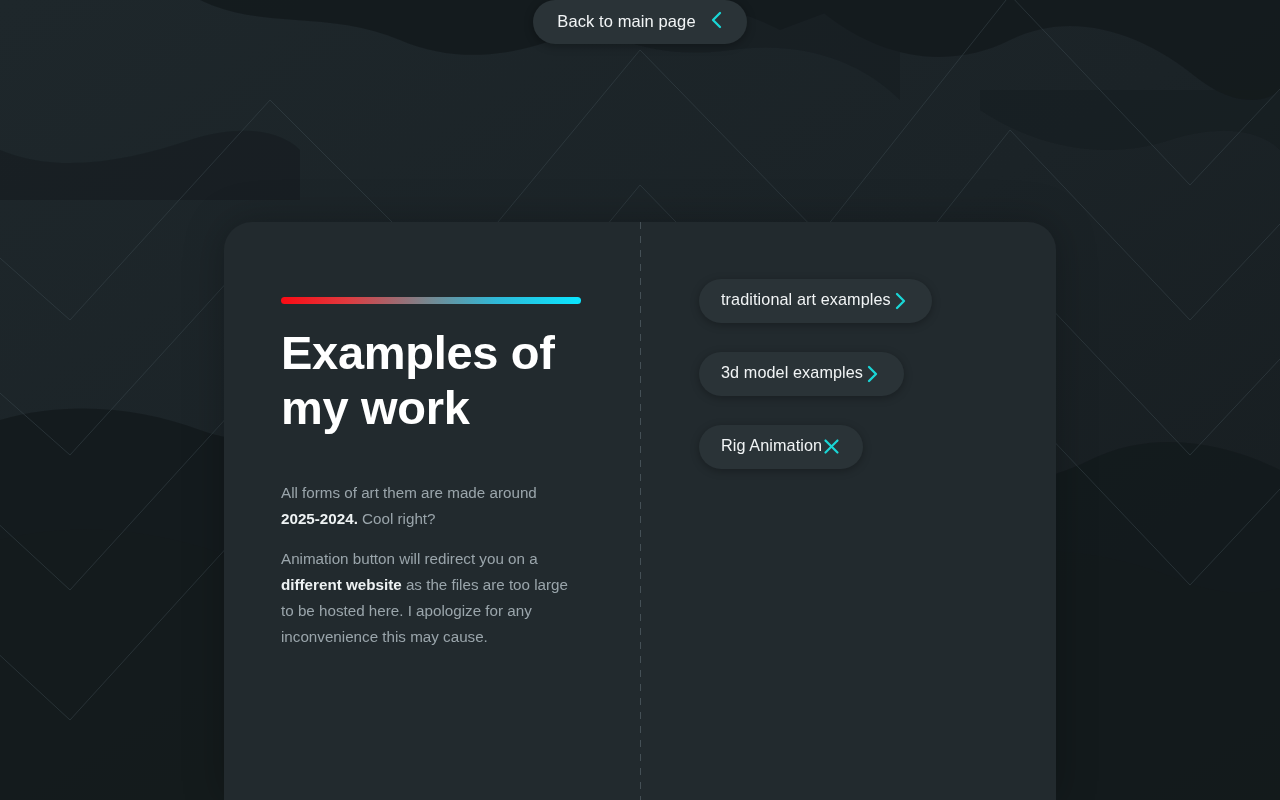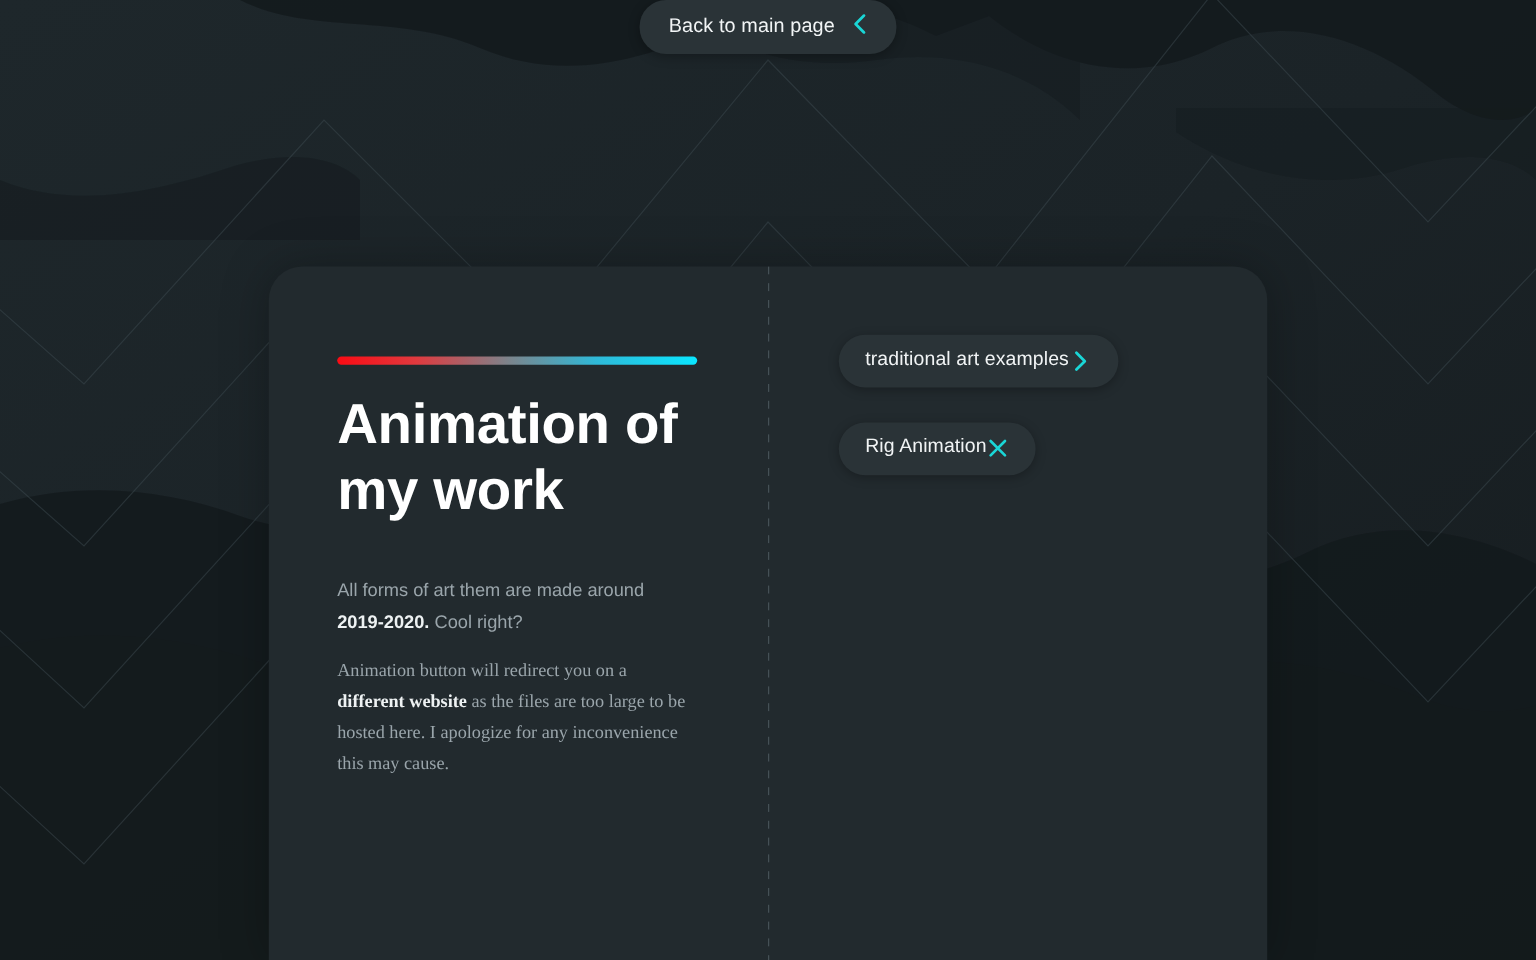--- a/index.html
+++ b/index.html
@@ -121,21 +121,21 @@
   .body-copy {
     position: absolute;
     left: 57px;
     top: 258px;
     width: 295px;
     color: #9aa5ab;
     font-size: 15.2px;
     line-height: 26px;
   }
   .body-copy p { margin-bottom: 14px; }
-  .body-copy p:last-child { margin-bottom: 0; font-family: Liberation Serif, serif; }
+  .body-copy p:last-child { margin-bottom: 0; }
   .body-copy b { color: #eef2f3; font-weight: bold; }
 
   
   .link-list {
     position: absolute;
     left: 0;
     top: 0;
     width: 416px;
     padding-top: 57px;
   }
@@ -213,35 +213,42 @@
     </span>
   </button>
 </div>
 
 <div id="card">
 
   <div id="card-left">
     <div class="gradient-bar"></div>
 
     <h1 class="page-title">
-      <span>Animation of</span><br>
+      <span>Examples of</span><br>
       <span>my work</span>
     </h1>
 
     <div class="body-copy" id="body-copy">
-        <p><span>All forms of art them are made around </span><b>2019-2020.</b><span> Cool right?</span></p>
+        <p><span>All forms of art them are made around </span><b>2025-2024.</b><span> Cool right?</span></p>
         <p><span>Animation button will redirect you on a </span><b>different website</b><span> as the files are too large to be hosted here. I apologize for any inconvenience this may cause.</span></p>
       </div>
   </div>
 
   <div id="divider"></div>
 
   <div id="card-right">
     <div class="link-list" id="link-list"><button class="link-btn">
           <span class="label">traditional art examples</span>
+          <span class="ico">
+            <svg width="13" height="18" viewBox="0 0 13 18" aria-hidden="true">
+              <polyline points="3,2 10,9 3,16" fill="none" stroke="#1ad6d6" stroke-width="2.3" stroke-linecap="round" stroke-linejoin="round"></polyline>
+            </svg>
+          </span>
+        </button><button class="link-btn">
+          <span class="label">3d model examples</span>
           <span class="ico">
             <svg width="13" height="18" viewBox="0 0 13 18" aria-hidden="true">
               <polyline points="3,2 10,9 3,16" fill="none" stroke="#1ad6d6" stroke-width="2.3" stroke-linecap="round" stroke-linejoin="round"></polyline>
             </svg>
           </span>
         </button><button class="link-btn">
           <span class="label">Rig Animation</span>
           <span class="ico">
             <svg width="17" height="17" viewBox="0 0 17 17" aria-hidden="true">
               <line x1="2.5" y1="2.5" x2="14.5" y2="14.5" stroke="#1ad6d6" stroke-width="2.2" stroke-linecap="round"></line>

